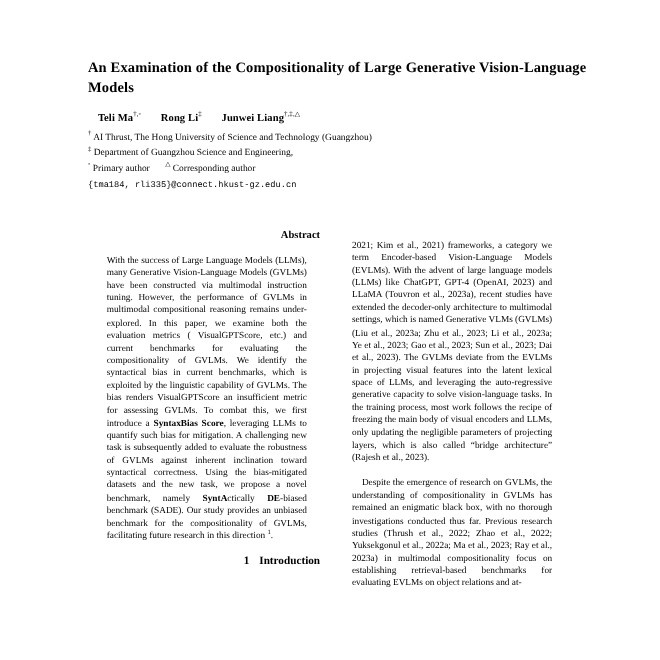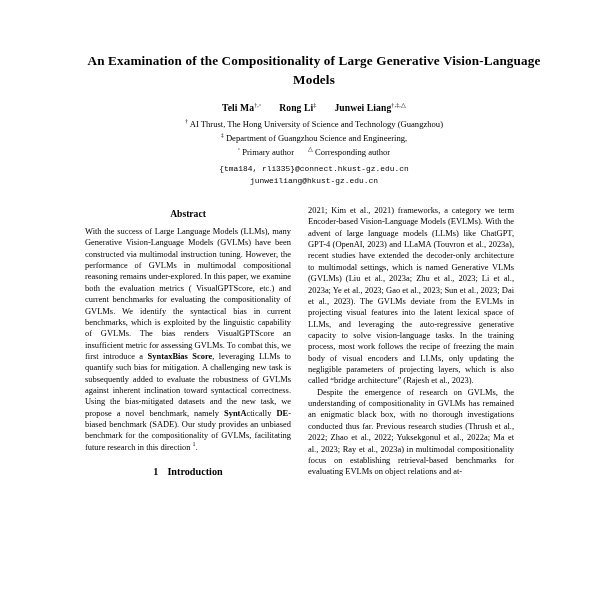--- a/index.html
+++ b/index.html
@@ -19,21 +19,20 @@
     position: relative;
     width: 600px;
     height: 600px;
     background: #ffffff;
     overflow: hidden;
   }
 
   
   .titleblock {
     padding: 52px 52px 0 80px;
-    text-align: center;
   }
   .paper-title {
     font-size: 13.2px;
     font-weight: bold;
     line-height: 1.42;
     letter-spacing: 0.01em;
     margin: 0;
   }
 
   .authors {
@@ -90,37 +89,37 @@
     width: 206px;
     height: 395px;
     overflow: hidden;
   }
   .col-left  { left: 85px; }
   .col-right { left: 308px; }
 
   .sec-head {
     font-size: 9.6px;
     font-weight: bold;
-    text-align: center;
+    text-align: right;
     margin: 3px 0 7px 0;
   }
   .sec-head-left {
     font-size: 10.2px;
     font-weight: bold;
-    text-align: center;
+    text-align: right;
     margin: 13px 0 6px 0;
   }
   .sec-head-left .num { margin-right: 9px; }
 
   p.body {
     font-size: 8.45px;
     line-height: 1.345;
     text-align: justify;
     text-justify: inter-word;
-    margin: 0;
+    margin: 12px;
     hyphens: manual;
   }
   p.body + p.body { text-indent: 9px; margin-top: 0; }
   p.noindent { text-indent: 0 !important; }
 
   .b { font-weight: bold; }
   sup.fn { font-size: 6px; vertical-align: super; line-height: 0; }
 </style>
 </head>
 <body>
@@ -139,21 +138,20 @@
       <div><sup class="mk">†</sup> <span>AI Thrust, The Hong University of Science and Technology (Guangzhou)</span></div>
       <div><sup class="mk">‡</sup> <span>Department of Guangzhou Science and Engineering,</span></div>
     </div>
 
     <div class="notes">
       <sup class="mk">◦</sup> <span>Primary author</span><span class="gap"></span><sup class="mk">△</sup> <span>Corresponding author</span>
     </div>
 
     <div class="emails">
       <div>{tma184, rli335}@connect.hkust-gz.edu.cn</div>
-      <div>junweiliang@hkust-gz.edu.cn</div>
     </div>
   </div>
 
   <div class="columns">
 
     <div class="col col-left">
 
       <div class="sec-head">Abstract</div>
 
       <p class="body noindent"><span>With the success of Large Language Models (LLMs), many Generative Vision-Language Models (GVLMs) have been constructed via multimodal instruction tuning. However, the performance of GVLMs in multimodal compositional reasoning remains under-explored. In this paper, we examine both the evaluation metrics ( VisualGPTScore, etc.) and current benchmarks for evaluating the compositionality of GVLMs. We identify the syntactical bias in current benchmarks, which is exploited by the linguistic capability of GVLMs. The bias renders VisualGPTScore an insufficient metric for assessing GVLMs. To combat this, we first introduce a </span><span class="b">SyntaxBias Score</span><span>, leveraging LLMs to quantify such bias for mitigation. A challenging new task is subsequently added to evaluate the robustness of GVLMs against inherent inclination toward syntactical correctness. Using the bias-mitigated datasets and the new task, we propose a novel benchmark, namely </span><span class="b">SyntA</span><span>ctically </span><span class="b">DE</span><span>-biased benchmark (SADE). Our study provides an unbiased benchmark for the compositionality of GVLMs, facilitating future research in this direction </span><sup class="fn">1</sup><span>.</span></p>

